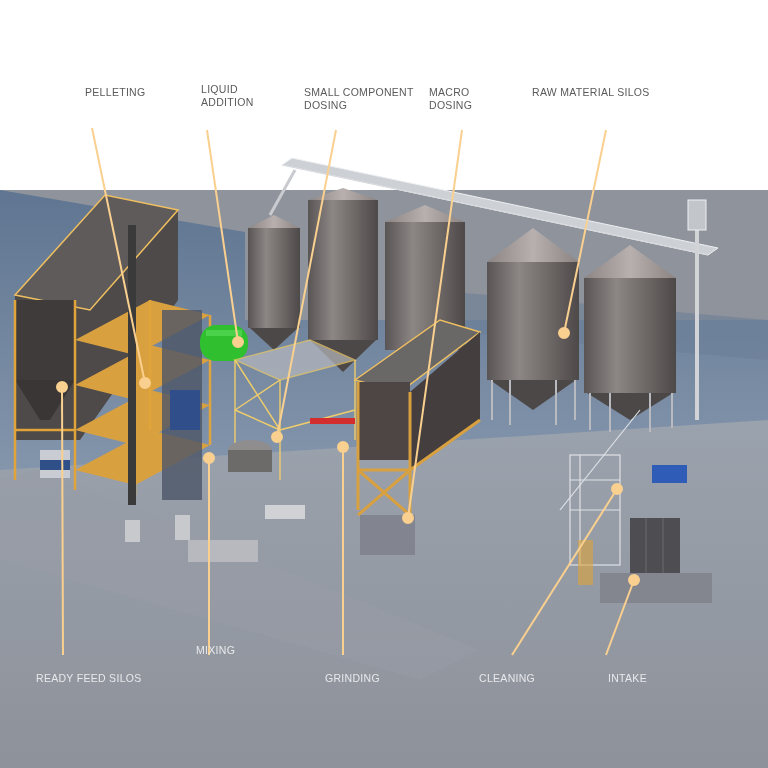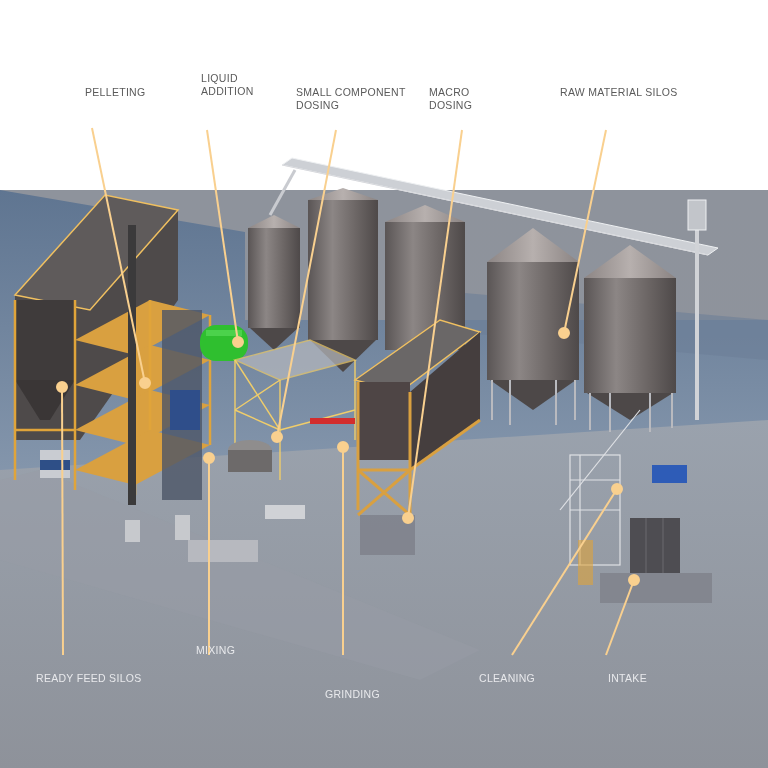--- a/index.html
+++ b/index.html
@@ -188,43 +188,43 @@
     <line x1="512" y1="655" x2="617" y2="489"></line>
       <circle cx="617" cy="489" r="5"></circle>
     <line x1="606" y1="655" x2="634" y2="580"></line>
       <circle cx="634" cy="580" r="5"></circle>
   </g>
 </svg>
 
 <div class="label top" style="left:85px;top:86px">
   <span>PELLETING</span>
 </div>
-<div class="label top" style="left:201px;top:72px">
+<div class="label top" style="left:201px;top:83px">
   <div>LIQUID</div>
   <div>ADDITION</div>
 </div>
-<div class="label top" style="left:296px;top:86px">
+<div class="label top" style="left:304px;top:86px">
   <div>SMALL COMPONENT</div>
   <div>DOSING</div>
 </div>
 <div class="label top" style="left:429px;top:86px">
   <div>MACRO</div>
   <div>DOSING</div>
 </div>
-<div class="label top" style="left:560px;top:86px">
+<div class="label top" style="left:532px;top:86px">
   <span>RAW MATERIAL SILOS</span>
 </div>
 
 <div class="label bottom" style="left:36px;top:672px">
   <span>READY FEED SILOS</span>
 </div>
 <div class="label bottom" style="left:196px;top:644px">
   <span>MIXING</span>
 </div>
-<div class="label bottom" style="left:325px;top:688px">
+<div class="label bottom" style="left:325px;top:672px">
   <span>GRINDING</span>
 </div>
 <div class="label bottom" style="left:479px;top:672px">
   <span>CLEANING</span>
 </div>
 <div class="label bottom" style="left:608px;top:672px">
   <span>INTAKE</span>
 </div>
 
 </body></html>

